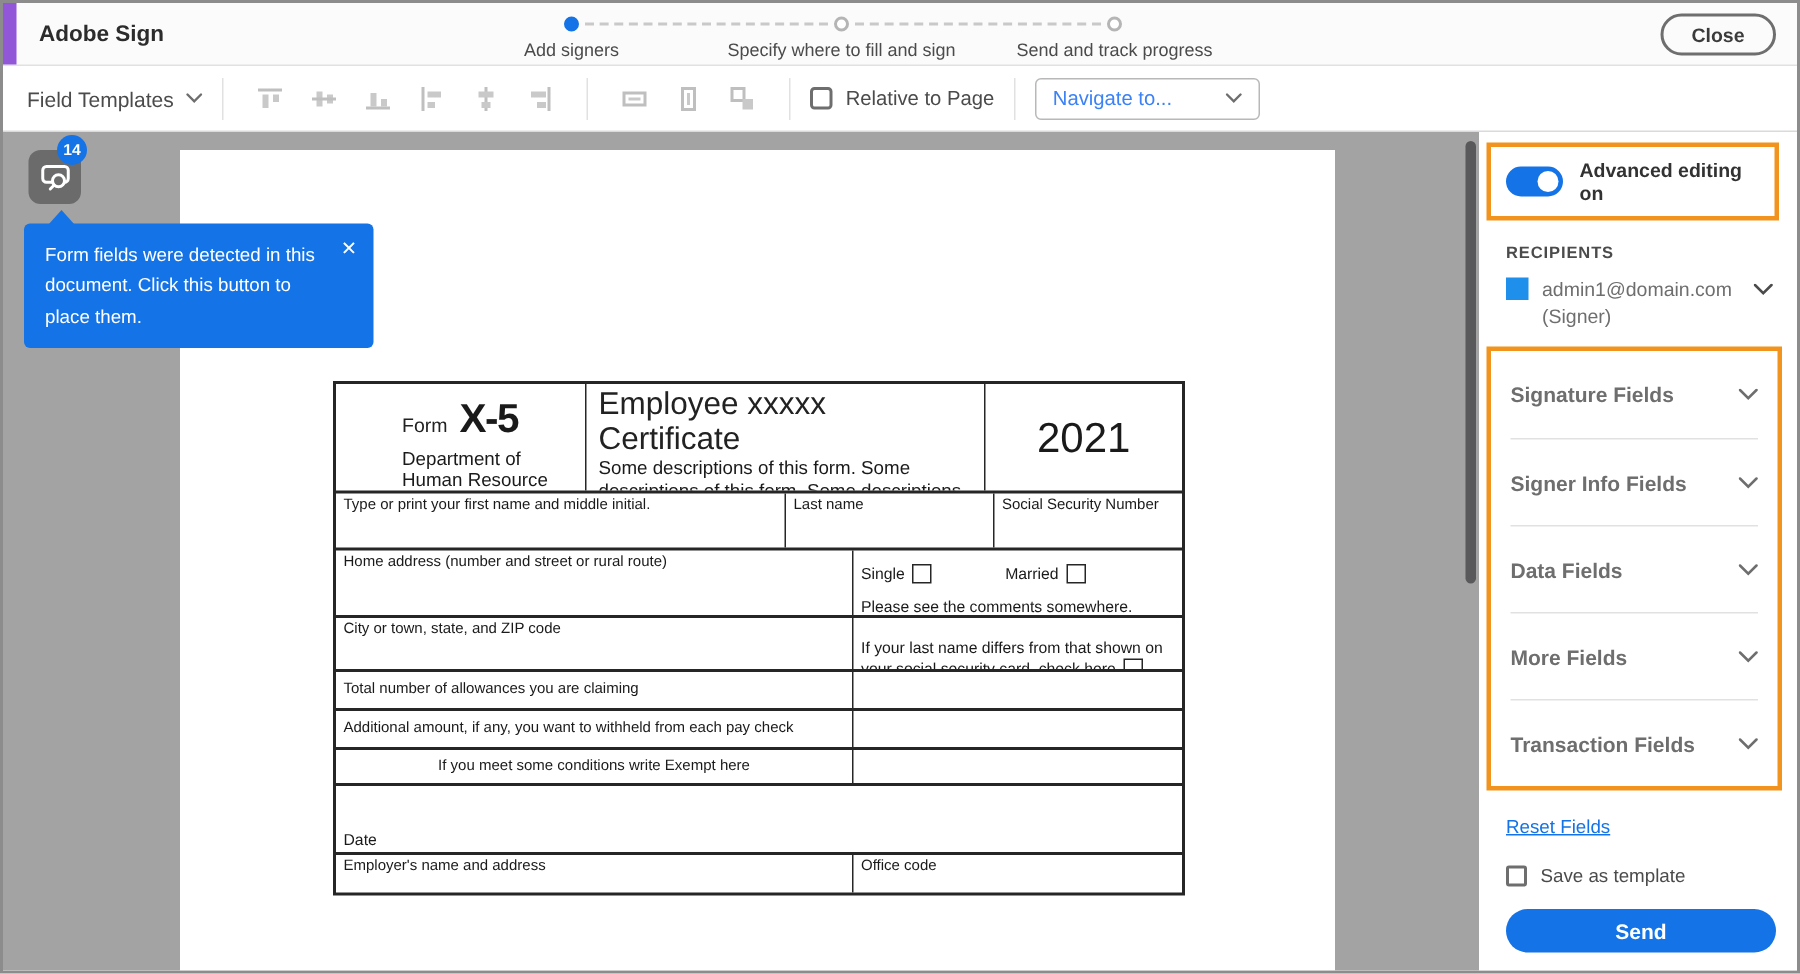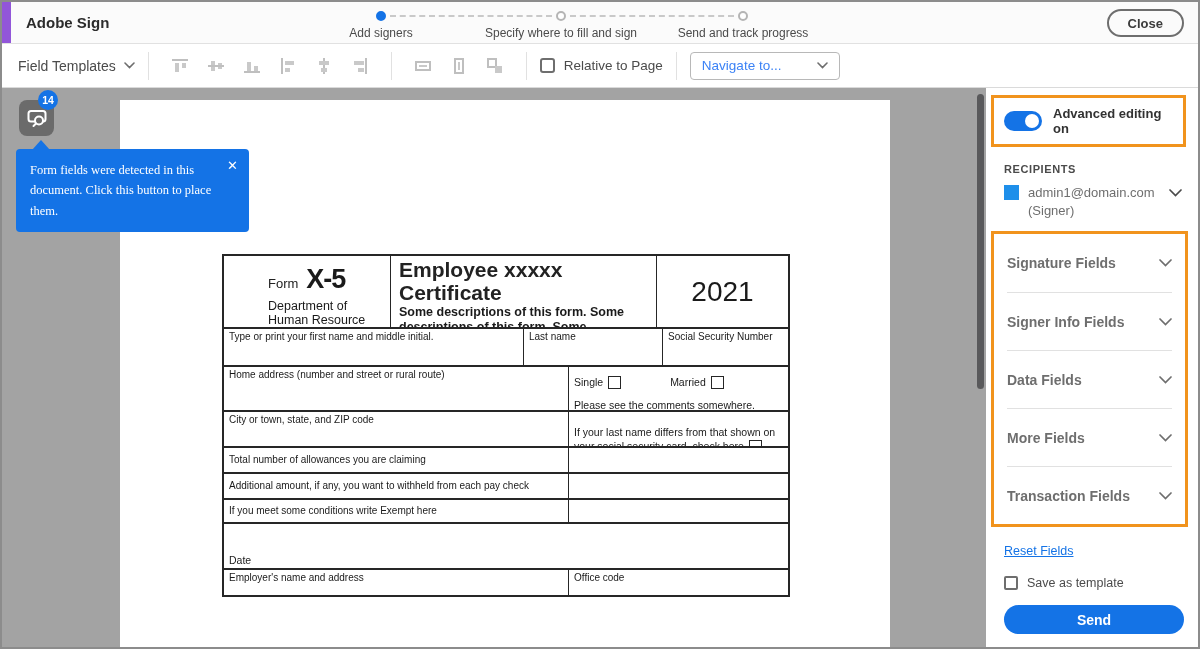--- a/index.html
+++ b/index.html
@@ -27,35 +27,35 @@
   .nav-sel { display:flex; align-items:center; justify-content:space-between; width:150px; height:28px; border:1px solid #B8B8B8; border-radius:4px; padding:0 11px; font-size:13.5px; color:#3b82f6; background:#fff; cursor:pointer; }
 
   
   .main { display:flex; height:559px; }
   .doc-area { position:relative; flex:1; background:#A3A3A3; overflow:hidden; }
   .page { position:absolute; left:118px; top:12px; width:770px; height:640px; background:#fff; }
 
   
   .detect-btn { position:absolute; left:17px; top:12px; width:35px; height:36px; background:#6B6B6B; border:none; border-radius:8px; display:flex; align-items:center; justify-content:center; cursor:pointer; }
   .badge { position:absolute; left:36px; top:2px; min-width:20px; height:20px; border-radius:10px; background:#1473E6; color:#fff; font-size:10.5px; font-weight:700; display:flex; align-items:center; justify-content:center; }
-  .tip { position:absolute; left:14px; top:61px; width:233px; background:#1473E6; border-radius:4px; color:#fff; font-size:12.5px; line-height:1.62; padding:11px 30px 11px 14px;font-family:Liberation Serif, serif; }
+  .tip { position:absolute; left:14px; top:61px; width:233px; background:#1473E6; border-radius:4px; color:#fff; font-size:12.5px; line-height:1.62; padding:11px 30px 11px 14px; }
   .tip::before { content:""; position:absolute; top:-9px; left:16px; border-left:9px solid transparent; border-right:9px solid transparent; border-bottom:10px solid #1473E6; }
   .tip-x { position:absolute; top:10px; right:11px; font-size:13px; color:#fff; cursor:pointer; line-height:1; }
   .scroll-thumb { position:absolute; right:2px; top:6px; width:7px; height:295px; background:#59595B; border-radius:4px; }
 
   
   .ftab { position:absolute; left:102px; top:154px; width:568px; border:2px solid #262626; color:#1A1A1A; }
   .fr { display:flex; border-top:2px solid #262626; }
   .fr:first-child { border-top:none;margin-left:36px; }
   .fc { border-left:1px solid #262626; padding:2px 5px; font-size:10px; overflow:hidden; }
   .fc:first-child { border-left:none; }
   .r1 { height:71px; } .r2 { height:38px; } .r3 { height:45px; } .r4 { height:36px; }
   .r5 { height:26px; } .r6 { height:26px; } .r7 { height:24px; } .r8 { height:46px; } .r9 { height:27px; }
   .hc1 { width:130px; padding:8px 8px; }
-  .hc2 { flex:1; padding:2px 8px;font-weight:bold; }
+  .hc2 { flex:1; padding:2px 8px; }
   .hc3 { width:132px; display:flex; align-items:center; justify-content:center; }
   .form-word { font-size:13px; color:#222; }
   .form-code { font-size:27px; font-weight:700; letter-spacing:-1px; margin-left:8px; }
   .dept { font-size:12.5px; line-height:1.15; margin-top:4px; }
   .doc-title { font-size:21px; color:#222; line-height:1.1; }
   .doc-desc { font-size:12.5px; line-height:1.18; margin-top:1px; }
   .year { font-size:28px; }
   .n1 { width:299px; } .n2 { width:139px; } .n3 { flex:1; }
   .w1 { width:344px; } .w2 { flex:1; }
   .fcb { display:inline-block; width:13px; height:13px; border:1.5px solid #262626; vertical-align:-3px; margin-left:5px; background:#fff; }
@@ -253,21 +253,21 @@
             <div class="fc w1" style="padding-top:6px;">Total number of allowances you are claiming</div>
             <div class="fc w2"></div>
           </div>
 
           <div class="fr r6">
             <div class="fc w1" style="padding-top:6px;">Additional amount, if any, you want to withheld from each pay check</div>
             <div class="fc w2"></div>
           </div>
 
           <div class="fr r7">
-            <div class="fc w1" style="padding-top:5px;">If you meet some conditions write Exempt here</div>
+            <div class="fc w1" style="padding-top:5px;text-align:center;">If you meet some conditions write Exempt here</div>
             <div class="fc w2"></div>
           </div>
 
           <div class="fr r8">
             <div class="fc w2 cell-bottom">
               <span style="font-size:10.5px;">Date</span>
             </div>
           </div>
 
           <div class="fr r9">

